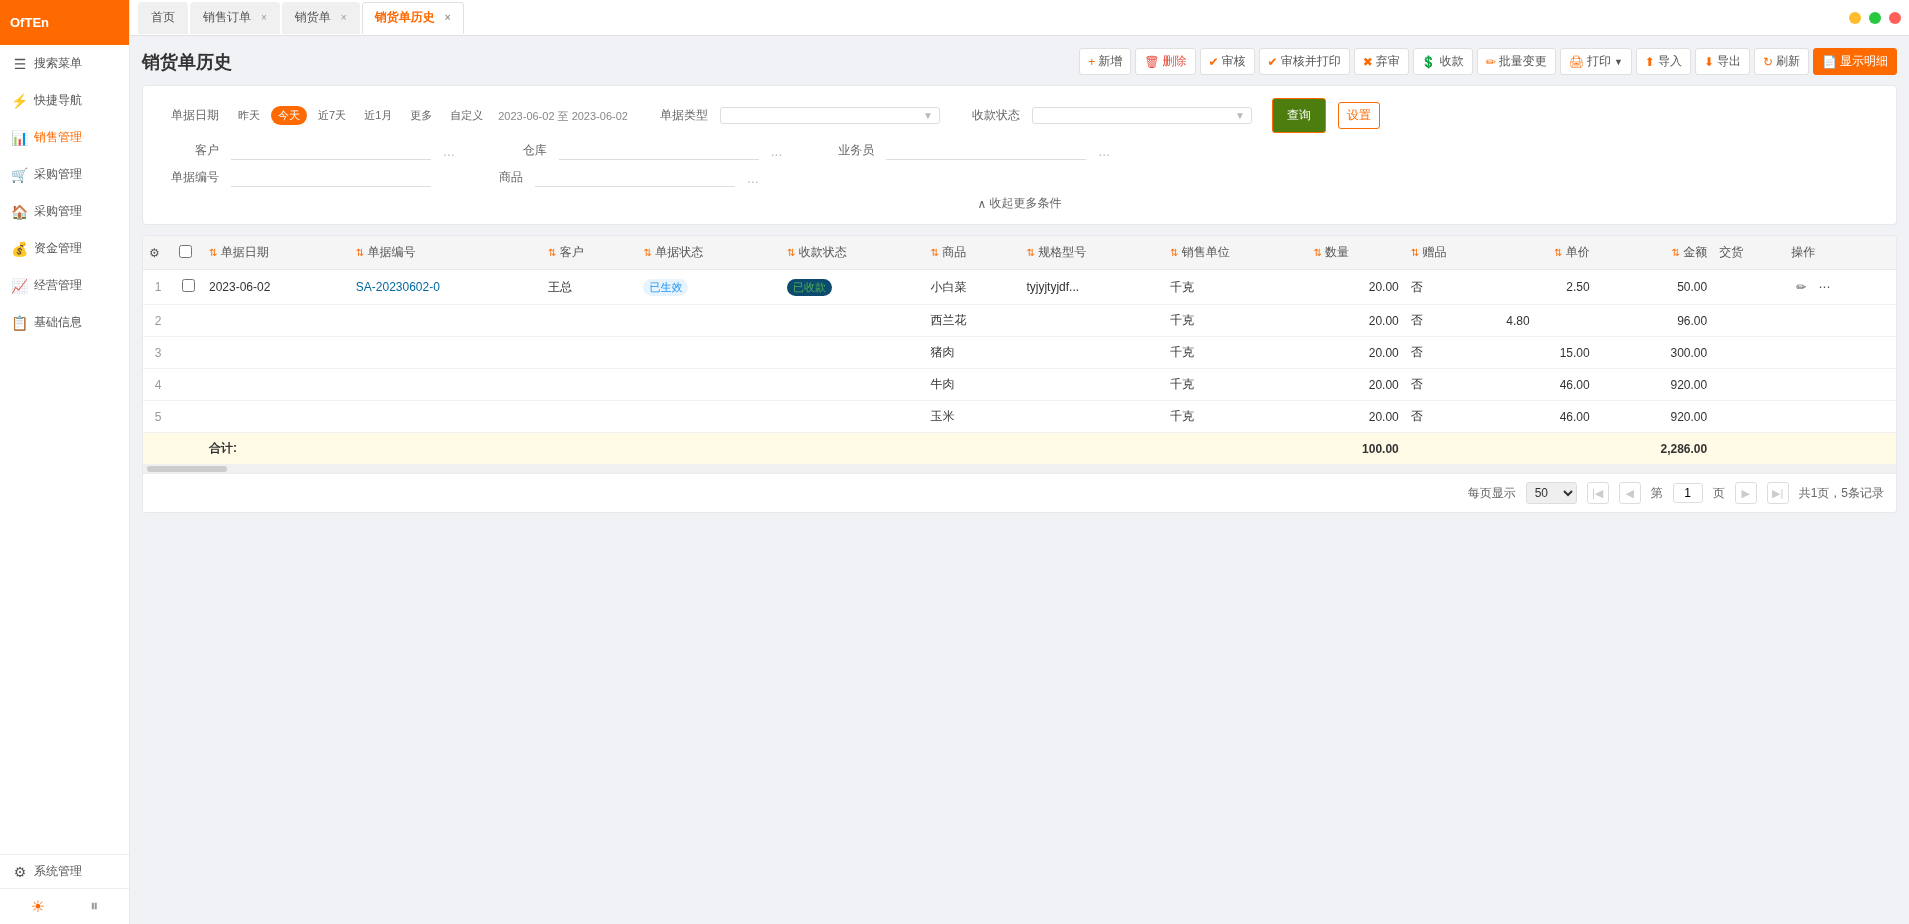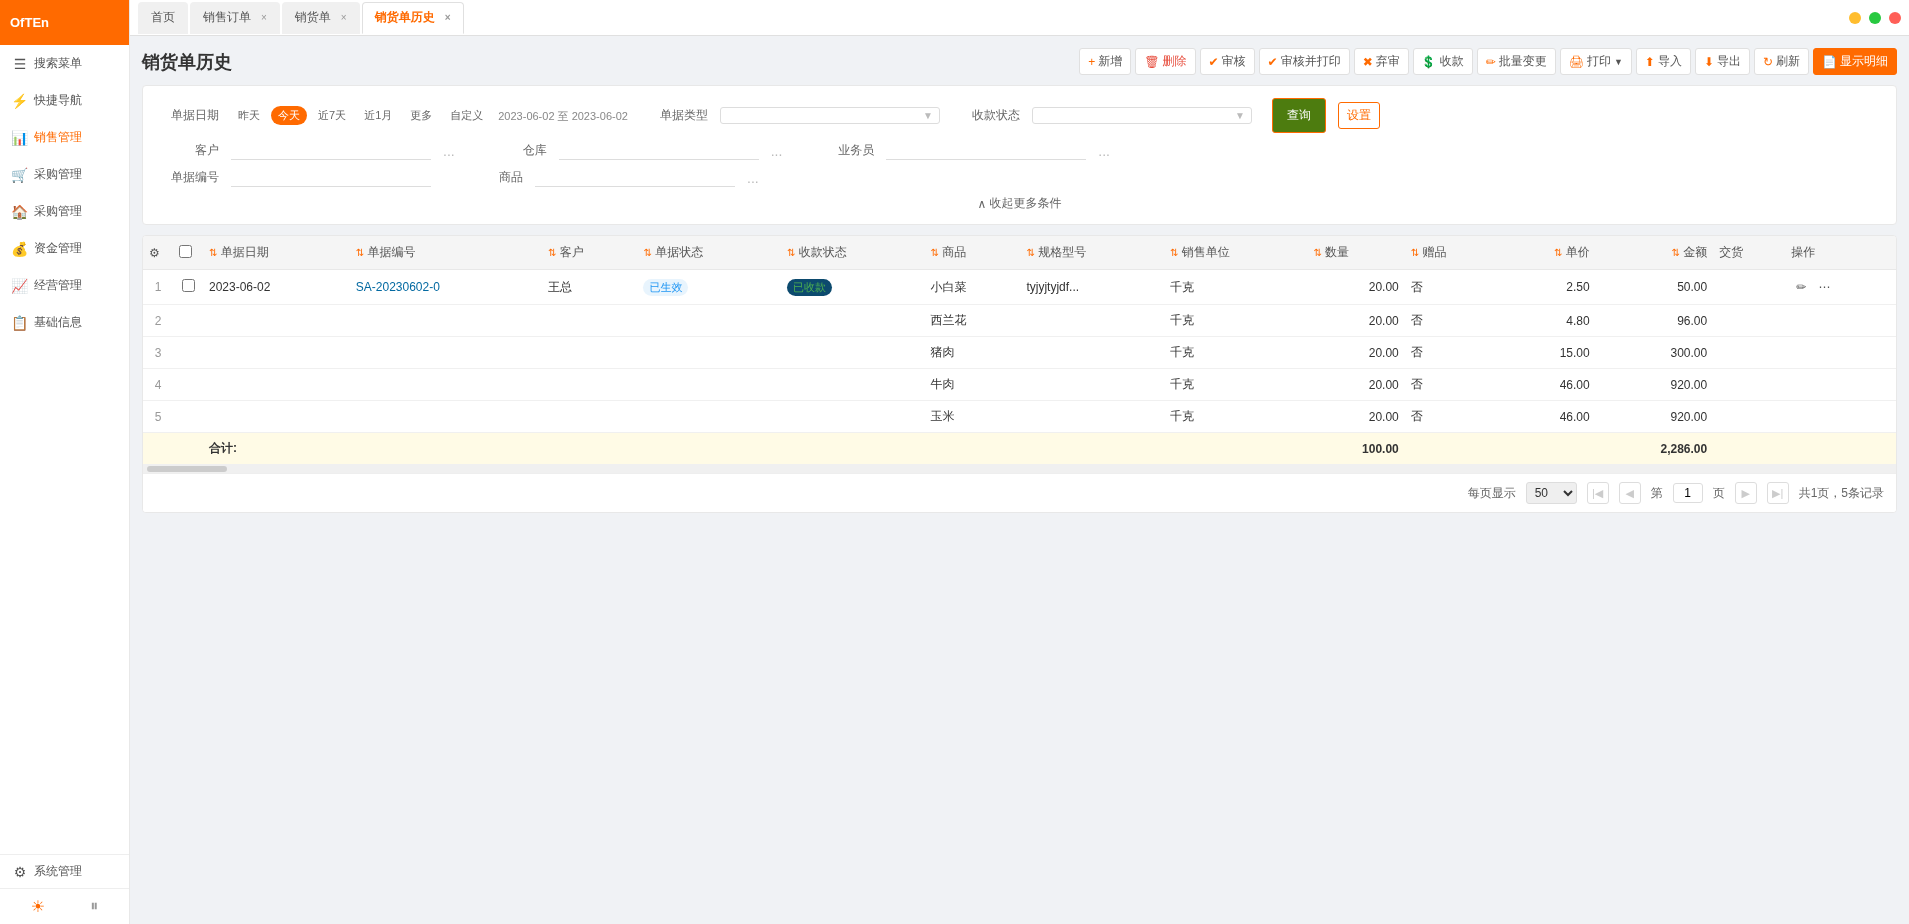--- a/index.html
+++ b/index.html
@@ -386,21 +386,21 @@
         
       </td>
       <td></td>
       <td></td>
       <td></td>
       <td>西兰花</td>
       <td></td>
       <td>千克</td>
       <td style="text-align:right;">20.00</td>
       <td>否</td>
-      <td style="text-align:right;">4.80</td>
+      <td style="">4.80</td>
       <td style="text-align:right;">96.00</td>
       <td></td>
       <td></td>
     </tr>
             <tr>
       <td style="text-align:center;color:#999;">3</td>
       <td style="text-align:center;">
         
       </td>
       <td></td>

